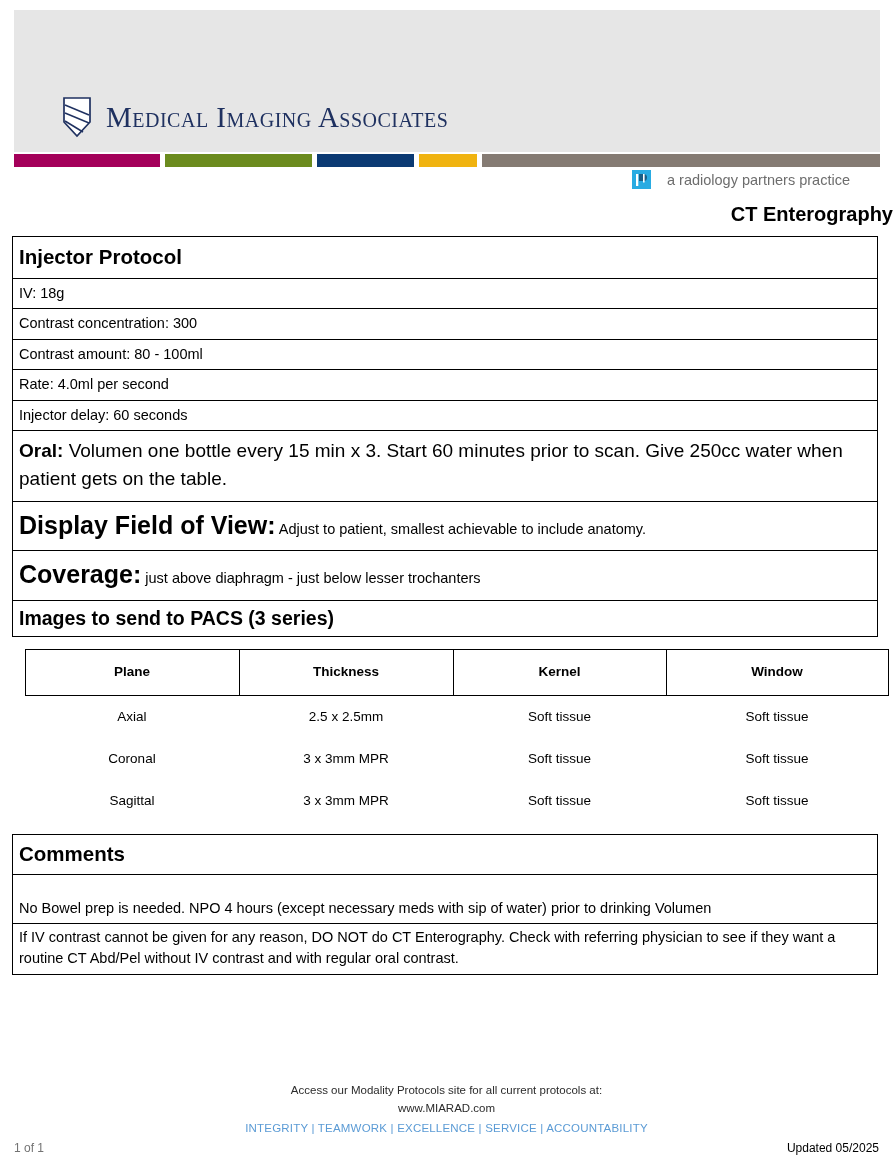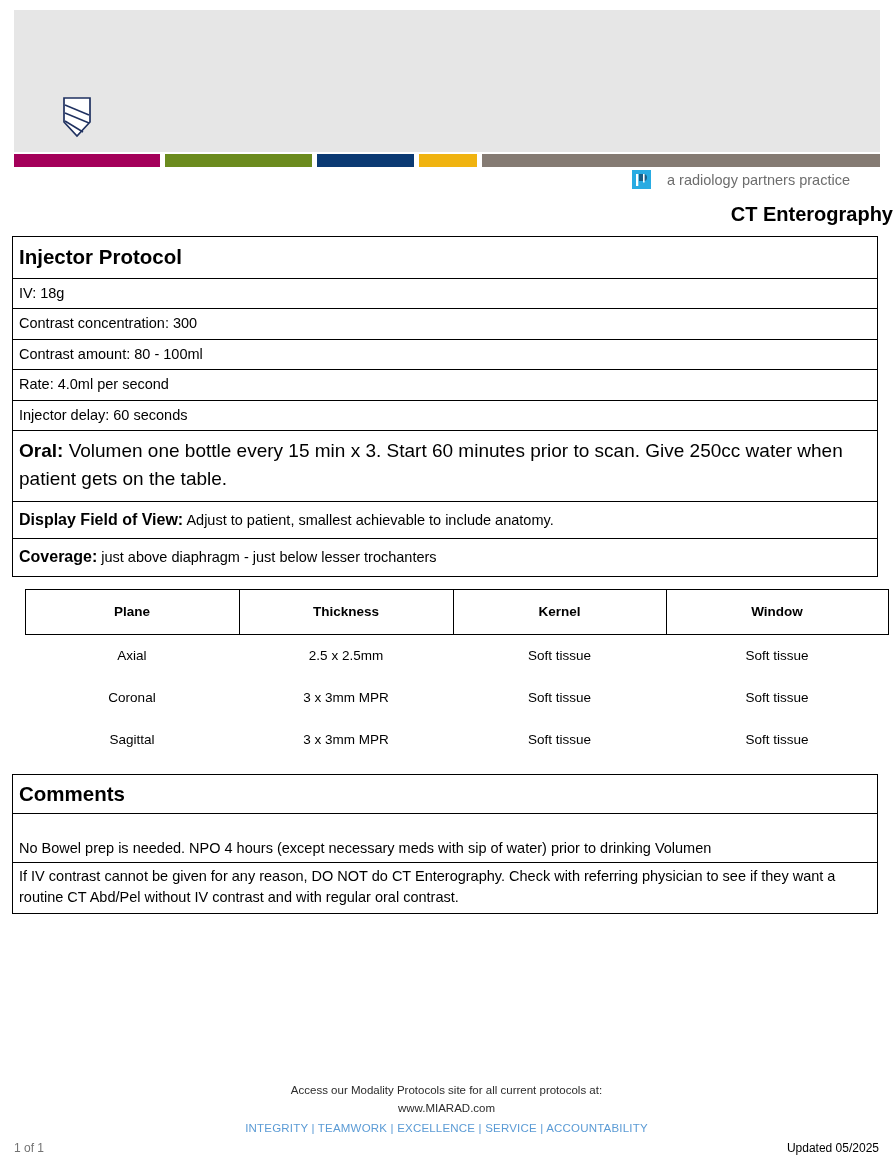--- a/index.html
+++ b/index.html
@@ -130,21 +130,21 @@
   }
   td.para-row .lbl {
     font-weight: bold;
   }
   td.inline-row {
     font-size: 14.5px;
     padding: 7px 6px 8px 6px;
   }
   td.inline-row .lbl {
     font-weight: bold;
-    font-size: 16px;
+    font-size: 25px;
   }
   td.images-head {
     font-size: 19.5px;
     font-weight: bold;
     padding: 4px 6px 5px 6px;
   }
 
   
   .series {
     width: 100%;
@@ -236,20 +236,21 @@
 <div class="letterhead">
   <div class="logo-row">
     <span>
       <svg class="shield-icon" viewBox="0 0 30 42" xmlns="http://www.w3.org/2000/svg">
         <path d="M2 2 H28 V26 L15 40 L2 26 Z" fill="#ffffff" stroke="#1f3160" stroke-width="1.7"></path>
         <path d="M3 9 L27 19" stroke="#1f3160" stroke-width="1.5"></path>
         <path d="M3 17 L27 27" stroke="#1f3160" stroke-width="1.5"></path>
         <path d="M3 25 L21 36" stroke="#1f3160" stroke-width="1.5"></path>
       </svg>
     </span>
+    <span class="practice-name">Medical Imaging Associates</span>
   </div>
 </div>
 
 <div class="accent-bar">
   <div class="accent-seg" style="left:14px;width:146px;background:#a4005a;"></div>
   <div class="accent-seg" style="left:165px;width:147px;background:#6b8b1e;"></div>
   <div class="accent-seg" style="left:317px;width:97px;background:#0b3a73;"></div>
   <div class="accent-seg" style="left:419px;width:58px;background:#f0b310;"></div>
   <div class="accent-seg" style="left:482px;width:398px;background:#857b73;"></div>
 </div>
@@ -294,20 +295,23 @@
     </tr>
 
     <tr>
       <td class="inline-row"><span class="lbl">Display Field of View:</span><span> Adjust to patient, smallest achievable to include anatomy.</span></td>
     </tr>
 
     <tr>
       <td class="inline-row"><span class="lbl">Coverage:</span><span> just above diaphragm - just below lesser trochanters</span></td>
     </tr>
 
+    <tr>
+      <td class="images-head">Images to send to PACS (3 series)</td>
+    </tr>
 
     <tr class="series-wrap">
       <td>
         <table class="series">
           <colgroup>
             <col style="width:214px">
               <col style="width:214px">
               <col style="width:213px">
               <col style="width:222px">
           </colgroup>

